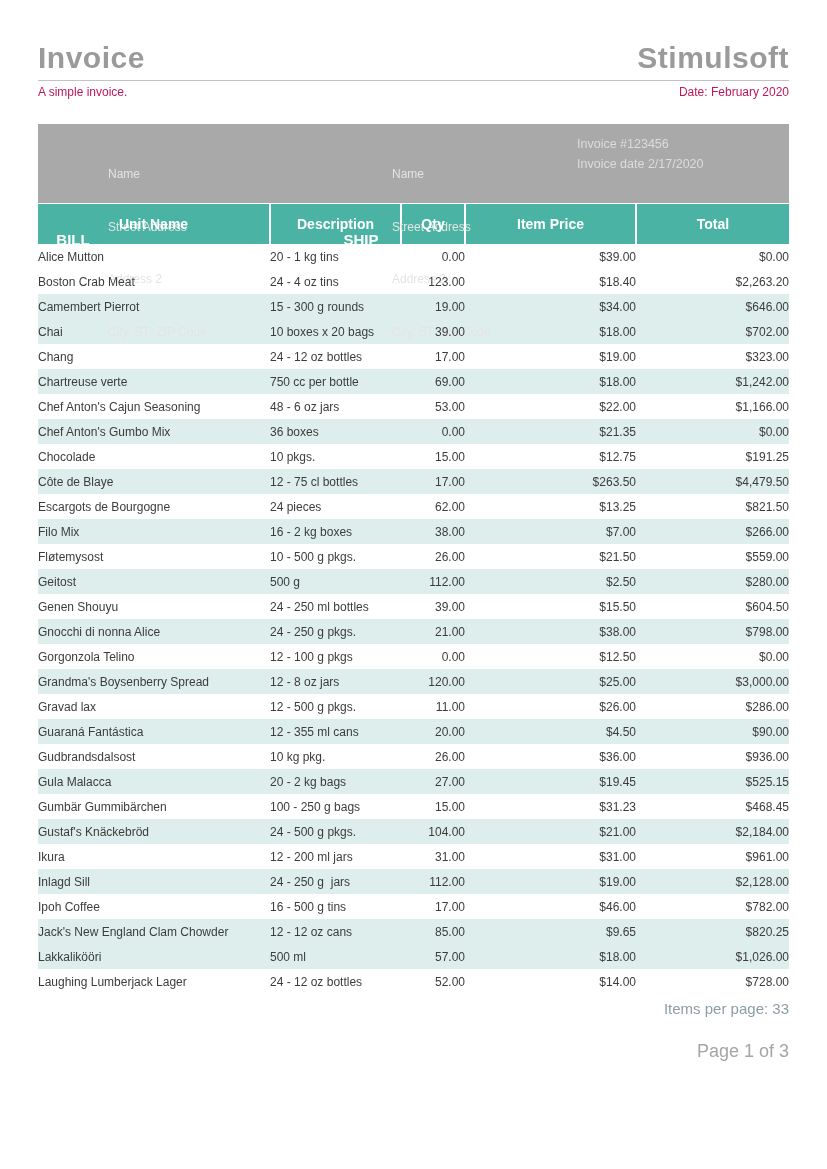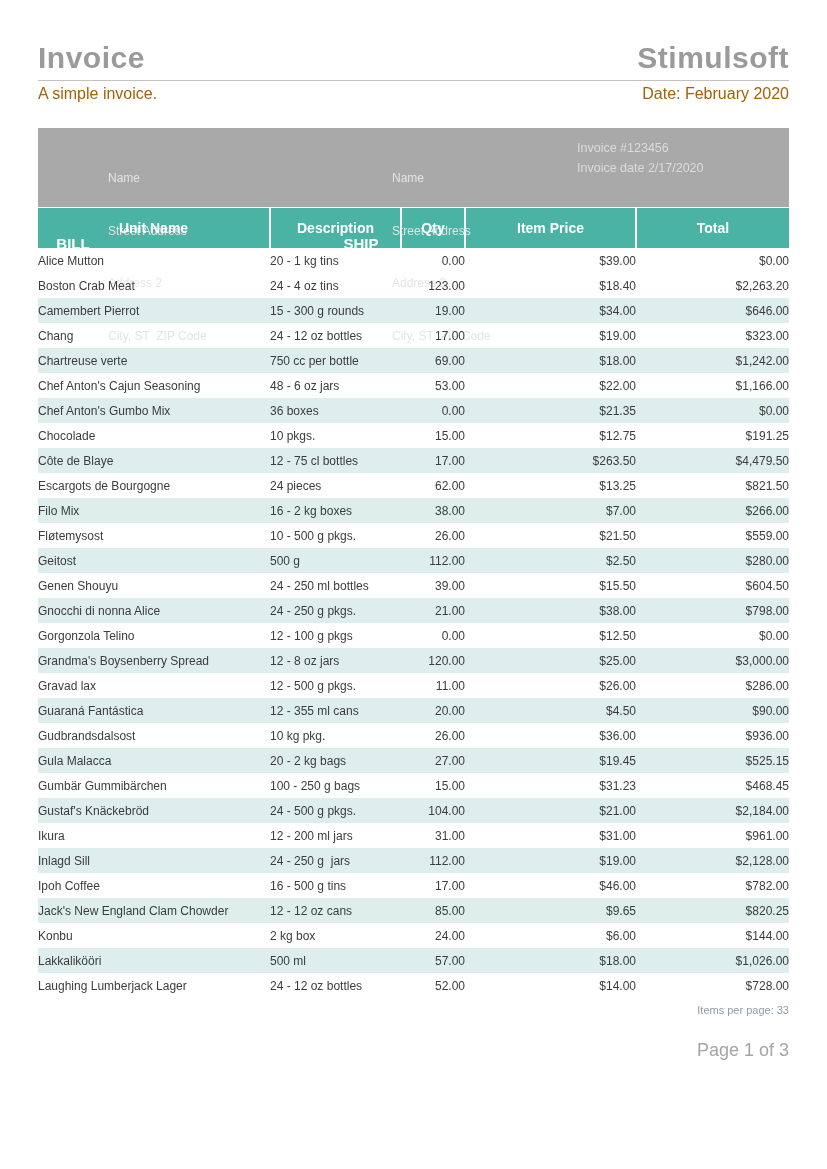--- a/index.html
+++ b/index.html
@@ -14,21 +14,21 @@
   .top-row {
     display: flex; justify-content: space-between; align-items: flex-end;
     border-bottom: 1px solid #c3c3c3; padding-bottom: 6px;
   }
   .big-title {
     font-size: 30px; line-height: 32px; font-weight: bold; color: #9a9a9a;
     letter-spacing: 0.5px;
   }
   .sub-row {
     display: flex; justify-content: space-between;
-    margin-top: 4px; font-size: 16px; color: #a16207;
+    margin-top: 4px; font-size: 12px; color: #be185d;
   }
 
   
   .band {
     margin-top: 25px; background: #a9a9a9; height: 79px;
     display: grid; grid-template-columns: 70px 222px 62px 175px 1fr;
   }
   .band-label {
     display: flex; align-items: center; justify-content: center;
     color: #ffffff; font-weight: bold; font-size: 15px;
@@ -55,21 +55,21 @@
     white-space: pre-wrap; overflow: hidden; vertical-align: middle;
   }
   table.inv tbody tr.alt { background: #ddeeec; }
   td.c-unit  { padding-left: 8px; }
   td.c-desc  { padding-left: 6px; }
   td.c-qty   { text-align: right; padding-right: 11px; }
   td.c-price { text-align: right; padding-right: 3px; }
   td.c-total { text-align: right; padding-right: 5px; }
 
   
-  .items-per-page { text-align: right; margin-top: 6px; font-size: 11px; color: #8c9da6; }
+  .items-per-page { text-align: right; margin-top: 6px; font-size: 15px; color: #8c9da6; }
   .page-indicator { text-align: right; margin-top: 24px; font-size: 18px; color: #a5a5a5; }
 </style>
 </head>
 <body>
 
 <div class="page">
 
   <div class="top-row">
     <div class="big-title">Invoice</div>
     <div class="big-title">Stimulsoft</div>
@@ -142,20 +142,27 @@
 
     <tr class="alt">
       <td class="c-unit">Camembert Pierrot</td>
       <td class="c-desc">15 - 300 g rounds</td>
       <td class="c-qty">19.00</td>
       <td class="c-price">$34.00</td>
       <td class="c-total">$646.00</td>
     </tr>
 
 
+    <tr class="alt">
+      <td class="c-unit">Chai</td>
+      <td class="c-desc">10 boxes x 20 bags</td>
+      <td class="c-qty">39.00</td>
+      <td class="c-price">$18.00</td>
+      <td class="c-total">$702.00</td>
+    </tr>
 
     <tr>
       <td class="c-unit">Chang</td>
       <td class="c-desc">24 - 12 oz bottles</td>
       <td class="c-qty">17.00</td>
       <td class="c-price">$19.00</td>
       <td class="c-total">$323.00</td>
     </tr>
 
     <tr class="alt">
@@ -335,27 +342,20 @@
     </tr>
 
     <tr class="alt">
       <td class="c-unit">Jack's New England Clam Chowder</td>
       <td class="c-desc">12 - 12 oz cans</td>
       <td class="c-qty">85.00</td>
       <td class="c-price">$9.65</td>
       <td class="c-total">$820.25</td>
     </tr>
 
-    <tr>
-      <td class="c-unit">Konbu</td>
-      <td class="c-desc">2 kg box</td>
-      <td class="c-qty">24.00</td>
-      <td class="c-price">$6.00</td>
-      <td class="c-total">$144.00</td>
-    </tr>
 
     <tr class="alt">
       <td class="c-unit">Lakkalikööri</td>
       <td class="c-desc">500 ml</td>
       <td class="c-qty">57.00</td>
       <td class="c-price">$18.00</td>
       <td class="c-total">$1,026.00</td>
     </tr>
 
     <tr>

